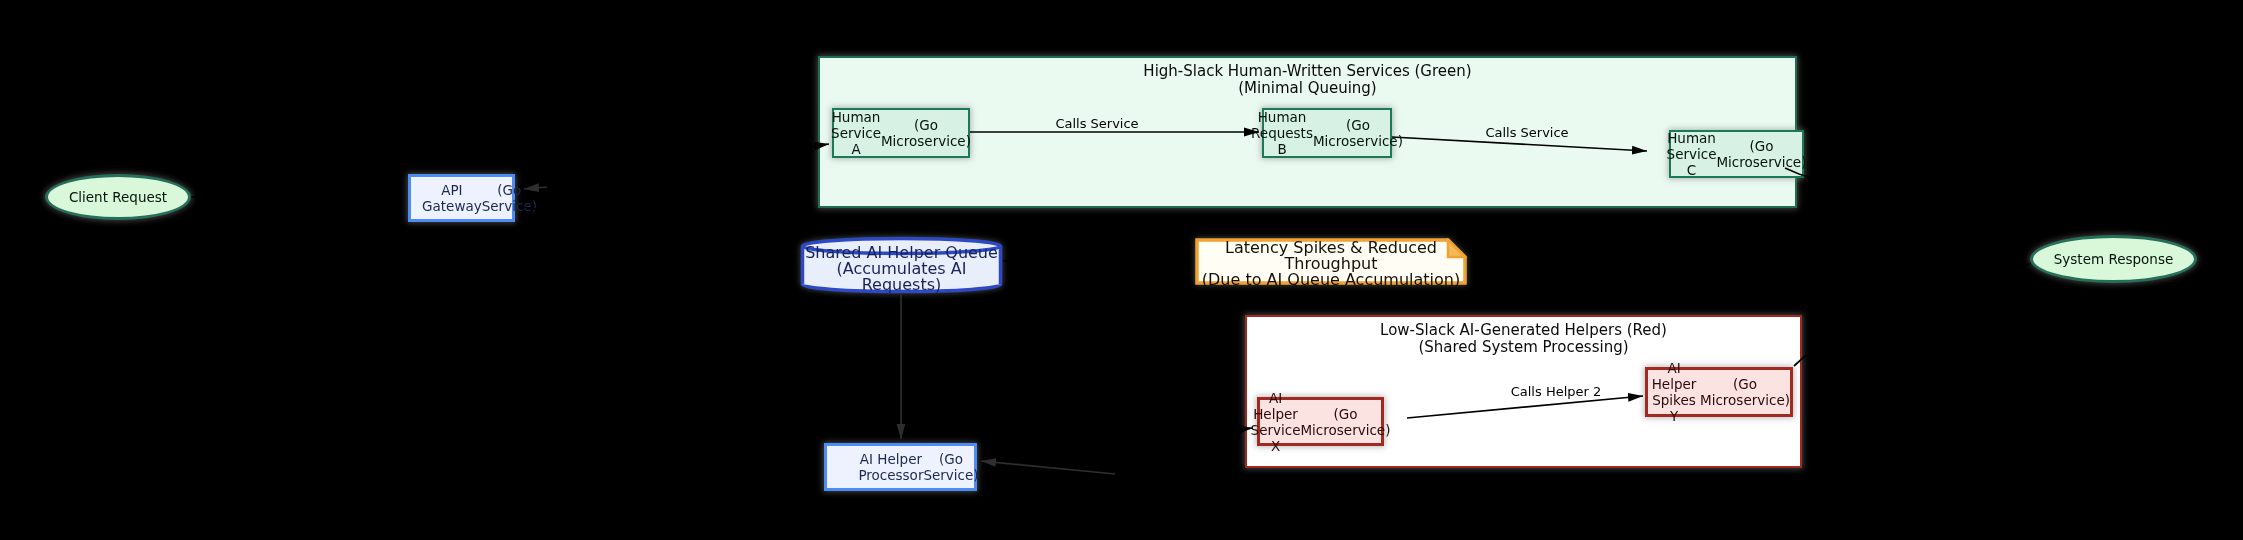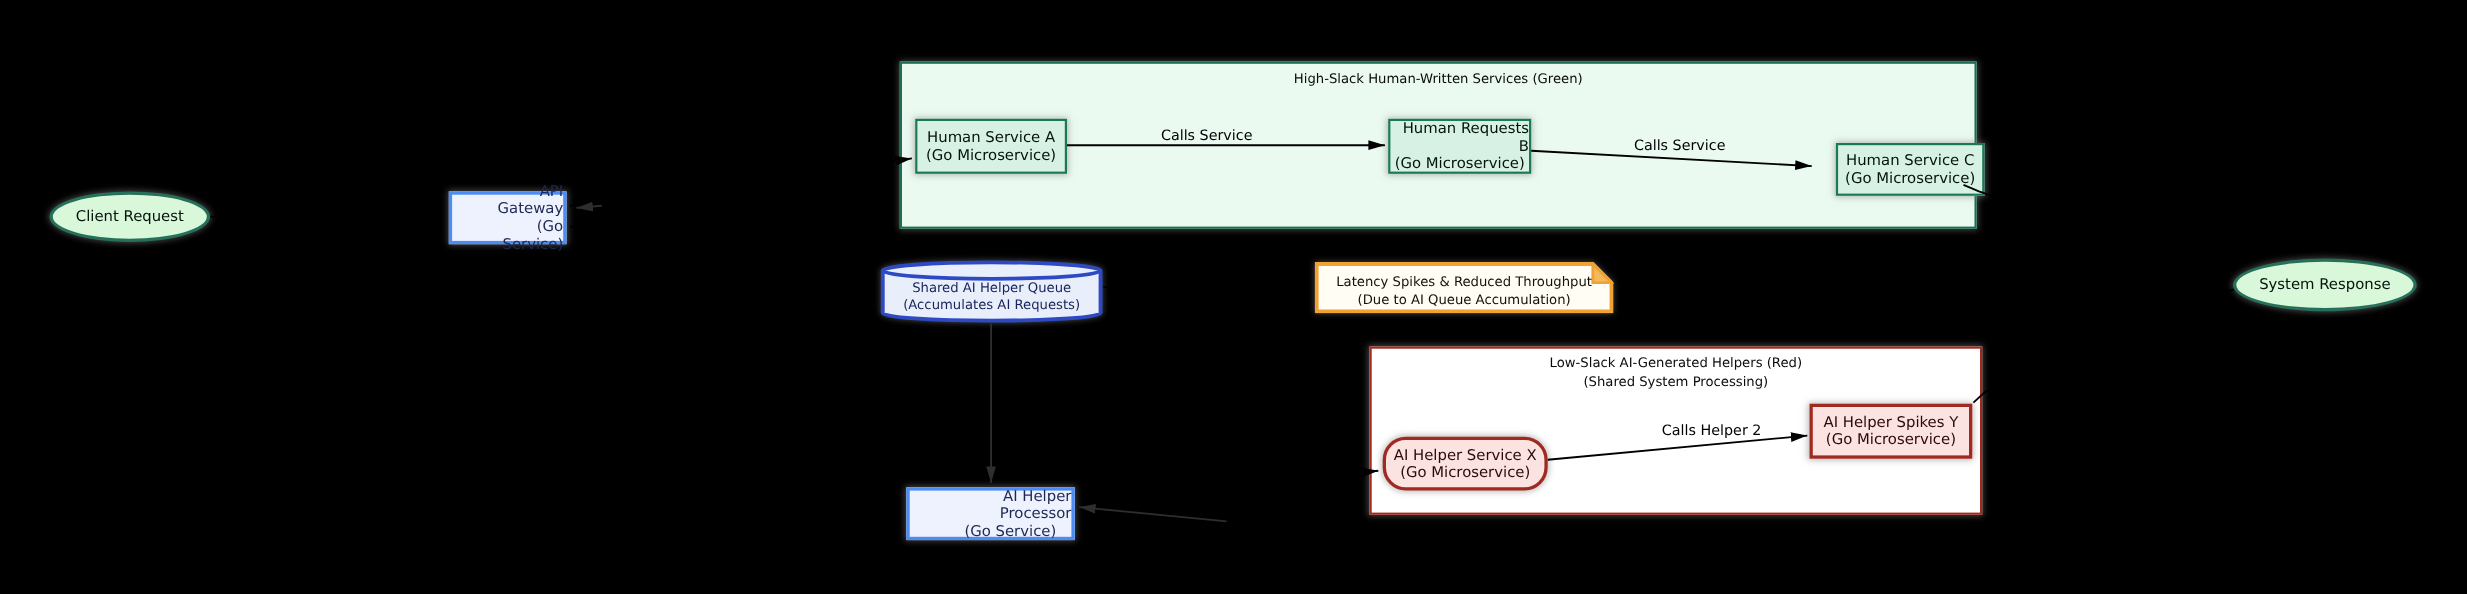--- a/index.html
+++ b/index.html
@@ -6,55 +6,56 @@
   html,body { background:#000; }
   .canvas {
     position:relative; width:2243px; height:540px; background:#000000;
     font-family:"DejaVu Sans", sans-serif; overflow:hidden;
   }
   .cluster { position:absolute; border:2px solid; z-index:5; }
   .cluster.green { background:#eafaf1; border-color:#1e6e50; }
   .cluster.red   { background:#ffffff; border-color:#9f2a20; }
   .cluster-title {
     position:absolute; top:5px; left:0; right:0; text-align:center;
-    font-size:12px; line-height:17px; color:#0a0a0a; z-index:6;
+    font-size:15px; line-height:17px; color:#0a0a0a; z-index:6;
   }
   .node {
-    position:absolute; display:flex; flex-direction:column;
-    align-items:center; justify-content:center; text-align:right;
+    position:absolute; display:flex; flex-direction:row;
+    align-items:center; justify-content:center; text-align:center;
     font-size:13.5px; line-height:16px; z-index:10;
   }
   .halo { box-shadow:0 0 6px 1px rgba(125,125,125,0.55); }
   .box.green { background:#d7f2e4; border:2.5px solid #1b7a55; color:#05130b; }
   .box.blue  { background:#eef2fe; border:3.5px solid #4d8cf5; color:#1c2951;padding-left:36px; }
   .box.red   { background:#fae3e1; border:3px   solid #a1291f; color:#2b0a08; }
   .ellipse   { background:#d9f7d9; border:3.5px solid #26705a; border-radius:50%; color:#05130b; }
   .svg-node  { position:absolute; z-index:10; }
   .svg-node svg { display:block; filter:drop-shadow(0 0 3px rgba(125,125,125,0.6)); }
   .svg-text {
     position:absolute; left:0; right:0; display:flex; flex-direction:column;
     align-items:center; justify-content:center; text-align:center;
-    font-size:12px; line-height:16px;
+    font-size:16px; line-height:16px;
   }
   .cyl-text  { top:12px; bottom:4px; color:#16235a; }
   .note-text { top:6px;  bottom:2px; color:#141008; }
   .edge-layer { position:absolute; left:0; top:0; z-index:30; pointer-events:none; }
   .edge-label {
     position:absolute; transform:translateX(-50%); white-space:nowrap;
     font-size:13px; line-height:14px; color:#000; z-index:35;
   }
 </style>
 </head>
 <body>
 
 <div class="canvas">
 
   <div class="cluster green halo" style="left:818px; top:56px; width:979px; height:152px;">
     <div class="cluster-title">
       <div>High-Slack Human-Written Services (Green)</div>
+      <div>(Minimal Queuing)</div>
     </div>
   </div>
 
   <div class="cluster red halo" style="left:1245px; top:315px; width:557px; height:153px; border-width:2.5px;">
     <div class="cluster-title">
       <div>Low-Slack AI-Generated Helpers (Red)</div>
       <div>(Shared System Processing)</div>
     </div>
   </div>
 
@@ -84,21 +85,21 @@
   <div class="node box green halo" style="left:1262px; top:108px; width:130px; height:50px;">
     <div>Human Requests B</div>
     <div>(Go Microservice)</div>
   </div>
 
   <div class="node box green halo" style="left:1650px; top:130px; width:135px; height:48px;margin-left:19px;">
     <div>Human Service C</div>
     <div>(Go Microservice)</div>
   </div>
 
-  <div class="node box red halo" style="left:1257px; top:397px; width:150px; height:49px;border-radius:21px;">
+  <div class="node box red halo" style="left:1257px; top:397px; width:127px; height:49px;">
     <div>AI Helper Service X</div>
     <div>(Go Microservice)</div>
   </div>
 
   <div class="node box red halo" style="left:1645px; top:367px; width:148px; height:50px;">
     <div>AI Helper Spikes Y</div>
     <div>(Go Microservice)</div>
   </div>
 
   <div class="svg-node" style="left:800px; top:236px; width:203px; height:58px;">

